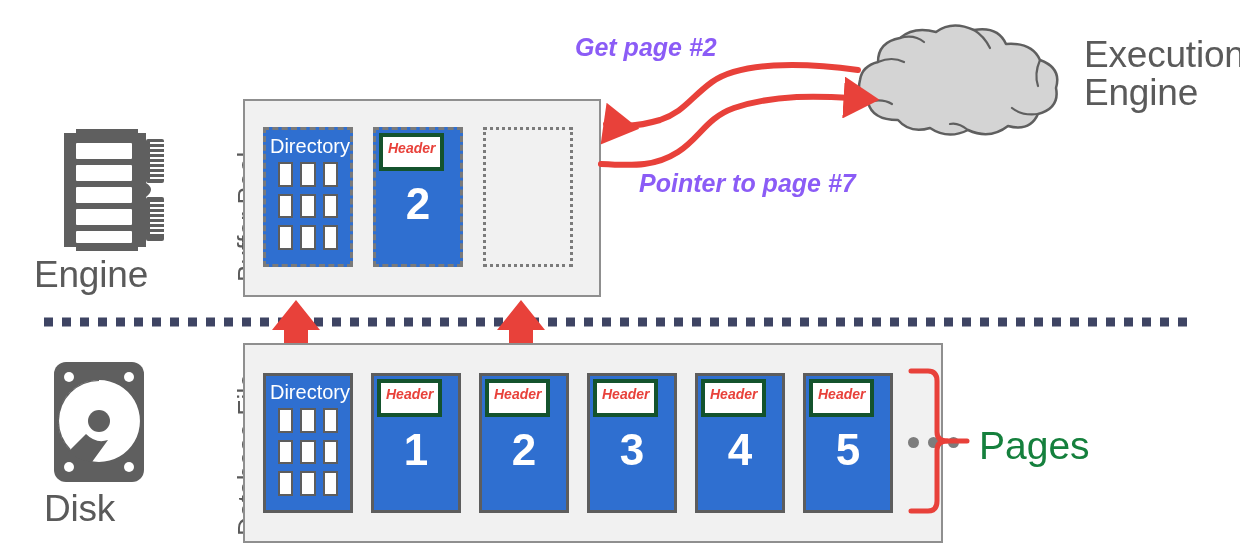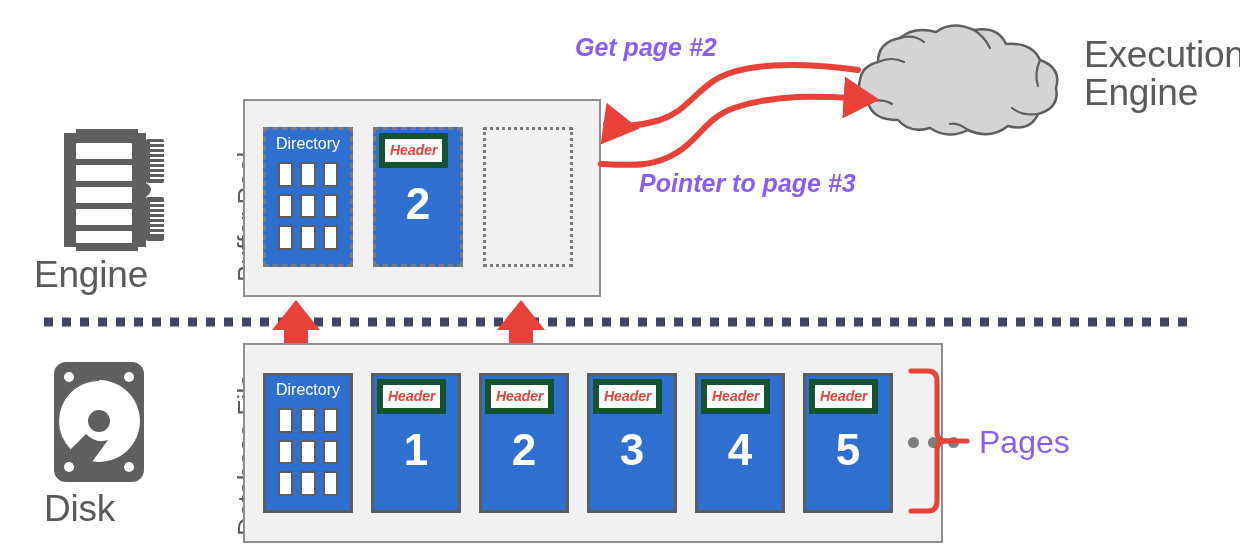--- a/index.html
+++ b/index.html
@@ -62,38 +62,38 @@
     color: #ffffff;
     font-size: 44px;
     font-weight: bold;
     line-height: 1;
   }
 
   .hdr {
     position: absolute;
     left: 3px; top: 3px;
     background: #ffffff;
-    border: 6px solid #14532d;
+    border: 4px solid #14532d;
     color: #e8413a;
     font-style: italic;
     font-weight: bold;
     font-size: 14px;
     line-height: 1;
-    padding: 4px 5px 5px 5px;
+    padding: 4px 5px 12px 5px;
     box-sizing: border-box;
     white-space: nowrap;
   }
 
   
   .dir-title {
     position: absolute;
     left: 0; right: 0; top: 6px;
-    text-align: center;
+    text-align: right;
     color: #ffffff;
-    font-size: 16px;
+    font-size: 20px;
     line-height: 1;
   }
   .dir-grid {
     position: absolute;
     left: 12px; right: 12px;
     top: 32px; bottom: 14px;
     display: grid;
     grid-template-columns: 1fr 1fr 1fr;
     grid-template-rows: 1fr 1fr 1fr;
     gap: 7px;
@@ -127,22 +127,22 @@
     color: #8b5cf6;
     font-style: italic;
     font-weight: bold;
     font-size: 25px;
     white-space: nowrap;
     line-height: 1;
   }
 
   .pages-label {
     position: absolute;
-    color: #8b5cf6;
-    font-size: 32px;
+    color: #15803d;
+    font-size: 39px;
     white-space: nowrap;
     line-height: 1;
   }
 
   svg { display: block; overflow: visible; }
   .svg-layer { position: absolute; left: 0; top: 0; pointer-events: none; }
 </style>
 </head>
 <body>
 
@@ -348,15 +348,15 @@
       </marker>
     </defs>
 
     <path d="M858 70 C 800 62, 740 62, 712 82 C 690 98, 684 112, 660 120 C 632 128, 620 126, 606 124" fill="none" stroke="#e8413a" stroke-width="6" stroke-linecap="round" marker-end="url(#ah-left)"></path>
 
     <path d="M601 164 C 636 166, 656 166, 678 152 C 700 138, 706 118, 734 108 C 776 94, 820 96, 852 98" fill="none" stroke="#e8413a" stroke-width="6" stroke-linecap="round" marker-end="url(#ah-right)"></path>
   </svg>
 
   <div class="abs anno" style="left:575px; top:35px;">Get page #2</div>
 
-  <div class="abs anno" style="left:639px; top:171px;">Pointer to page #3</div>
+  <div class="abs anno" style="left:639px; top:171px;">Pointer to page #7</div>
 
 </div>
 
 </body></html>

